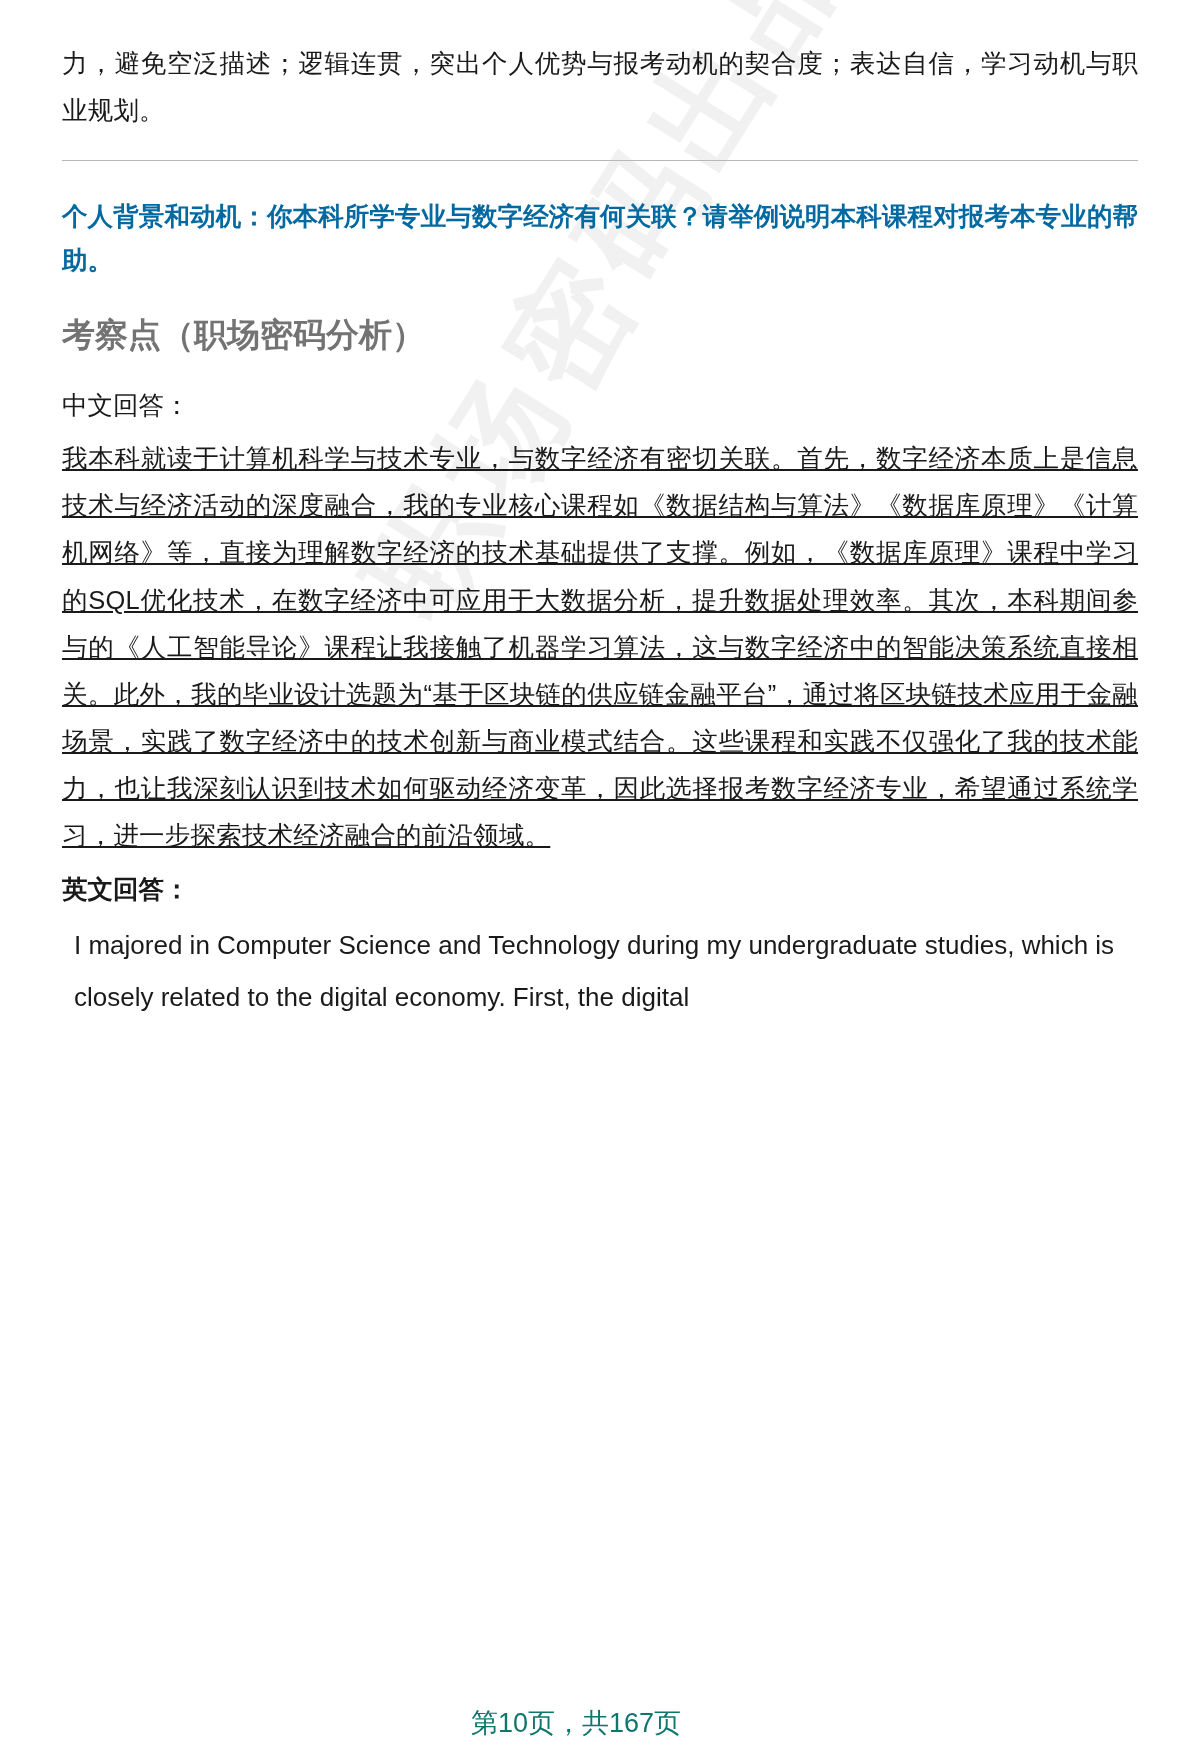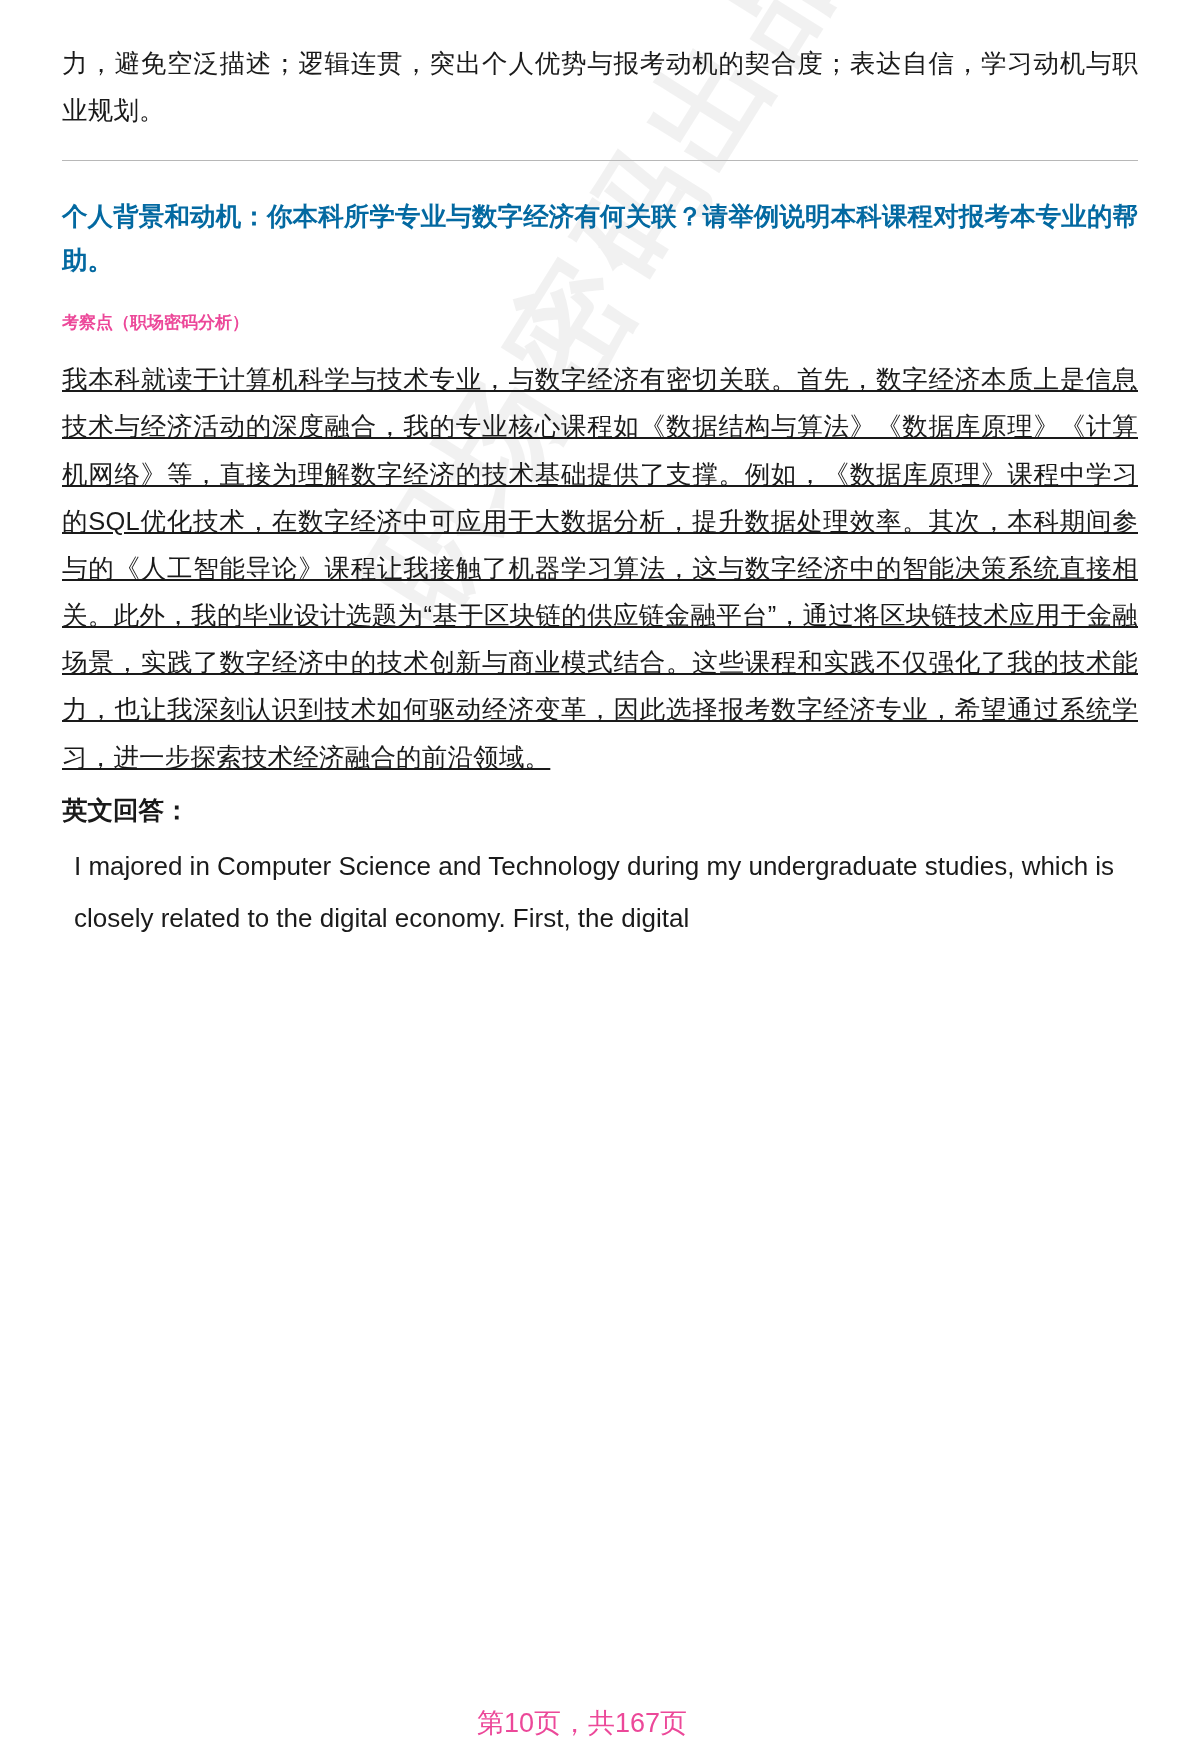--- a/index.html
+++ b/index.html
@@ -66,23 +66,23 @@
   }
   .q-heading {
     color: #0369a1;
     font-weight: 700;
     font-size: 25.5px;
     line-height: 1.72;
     margin: 0 0 26px 0;
     text-align: justify;
   }
   .sub-heading {
-    color: #ec4899;
+    color: #737373;
     font-weight: 700;
-    font-size: 17px;
+    font-size: 33px;
     line-height: 1.6;
     margin: 0 0 20px 0;
   }
   ol.points {
     margin: 0 0 28px 0;
     padding-left: 62px;
     font-size: 25.5px;
     line-height: 1.86;
   }
   ol.points li {
@@ -104,26 +104,26 @@
     font-weight: bold;
   }
   .en-answer {
     font-size: 26px;
     line-height: 2.0;
     margin: 6px 0 0 12px;
     text-align: left;
   }
   .footer {
     position: absolute;
-    left: 8px;
+    left: 2px;
     bottom: 14px;
     width: 1148px;
     text-align: center;
     font-size: 27px;
-    color: #ec4899;
+    color: #0f766e;
     z-index: 20;
     font-family: "Liberation Sans", sans-serif;
   }
 </style>
 </head>
 <body>
 
 <div class="page">
 
   <div class="watermark">
@@ -134,20 +134,21 @@
 
     <p class="body-text intro-para">力，避免空泛描述；逻辑连贯，突出个人优势与报考动机的契合度；表达自信，学习动机与职业规划。</p>
 
     <hr class="divider">
 
     <p class="q-heading">个人背景和动机：你本科所学专业与数字经济有何关联？请举例说明本科课程对报考本专业的帮助。</p>
 
     <p class="sub-heading">考察点（职场密码分析）</p>
 
 
+    <p class="label-line">中文回答：</p>
 
     <p class="body-text zh-answer">我本科就读于计算机科学与技术专业，与数字经济有密切关联。首先，数字经济本质上是信息技术与经济活动的深度融合，我的专业核心课程如《数据结构与算法》《数据库原理》《计算机网络》等，直接为理解数字经济的技术基础提供了支撑。例如，《数据库原理》课程中学习的SQL优化技术，在数字经济中可应用于大数据分析，提升数据处理效率。其次，本科期间参与的《人工智能导论》课程让我接触了机器学习算法，这与数字经济中的智能决策系统直接相关。此外，我的毕业设计选题为“基于区块链的供应链金融平台”，通过将区块链技术应用于金融场景，实践了数字经济中的技术创新与商业模式结合。这些课程和实践不仅强化了我的技术能力，也让我深刻认识到技术如何驱动经济变革，因此选择报考数字经济专业，希望通过系统学习，进一步探索技术经济融合的前沿领域。</p>
 
     <p class="label-line en-label">英文回答：</p>
 
     <p class="en-answer">I majored in Computer Science and Technology during my undergraduate studies, which is closely related to the digital economy. First, the digital</p>
 
   </div>
 
   <div class="footer">第10页，共167页</div>

